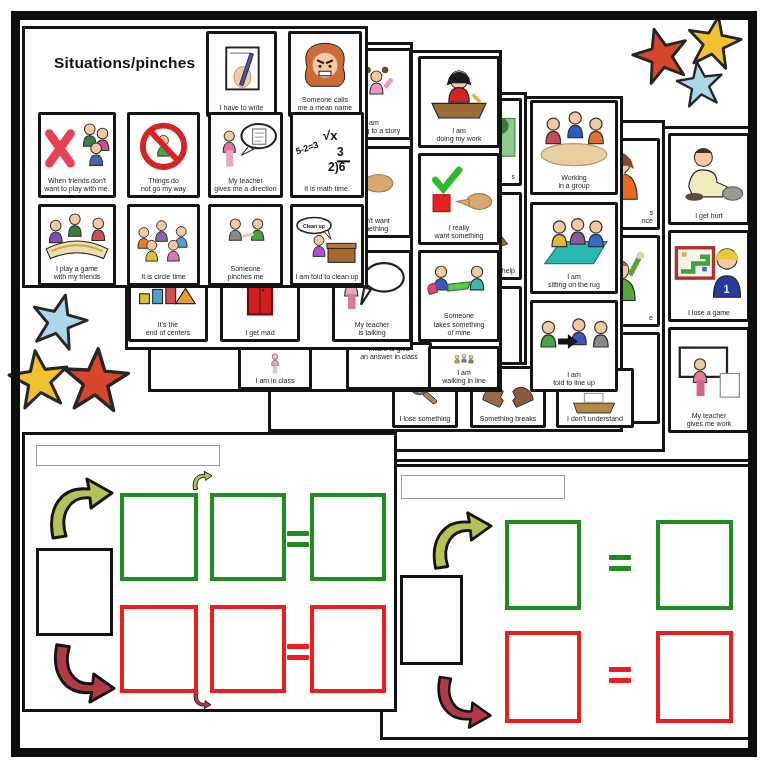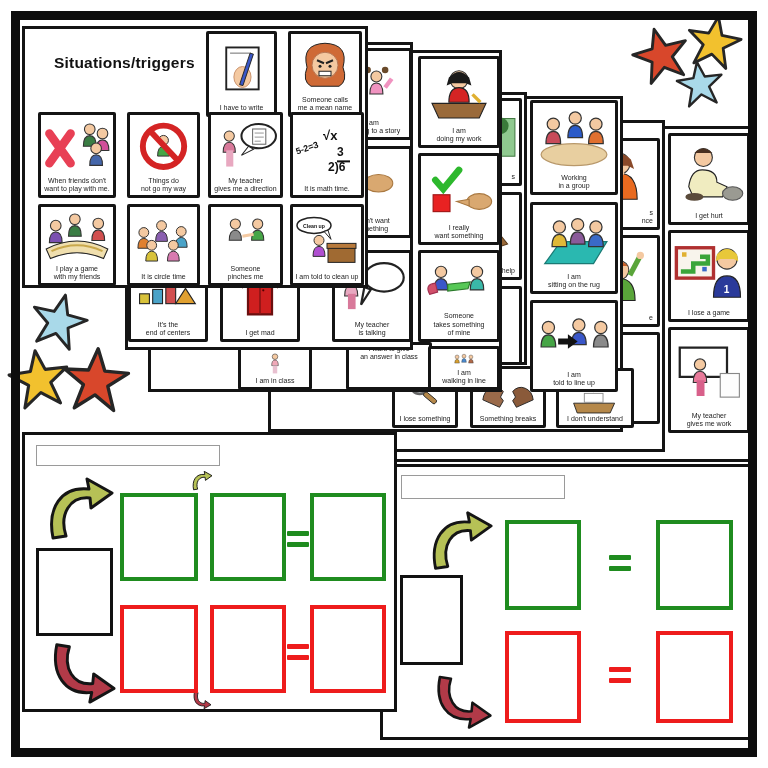--- a/index.html
+++ b/index.html
@@ -23,21 +23,21 @@
   .eq i{display:block;height:5px;border-radius:1px;}
   .star{position:absolute;z-index:500;}
   .arrow{position:absolute;}
   .arrow svg,.star svg{width:100%;height:100%;display:block;}
 </style>
 </head>
 <body>
 
 <div id="stage">
   <div id="frame"></div>
-  <div id="p1-title">Situations/triggers</div>
+  <div id="p1-title">Situations/pinches</div>
 
 <div class="page" style="left: 22px; top: 26px; width: 346px; height: 262px; z-index: 300;"></div>
     <div class="page" style="left: 125px; top: 42px; width: 288px; height: 308px; z-index: 290;"></div>
     <div class="page" style="left: 148px; top: 50px; width: 354px; height: 342px; z-index: 280;"></div>
     <div class="page" style="left: 208px; top: 92px; width: 319px; height: 273px; z-index: 270;"></div>
     <div class="page" style="left: 268px; top: 96px; width: 355px; height: 336px; z-index: 260;"></div>
     <div class="page" style="left: 328px; top: 120px; width: 337px; height: 332px; z-index: 250;"></div>
     <div class="page" style="left: 388px; top: 126px; width: 369px; height: 336px; z-index: 240;"></div>
     <div class="card" style="left: 206px; top: 31px; width: 71px; height: 86px; z-index: 302;">
       <div class="art">

